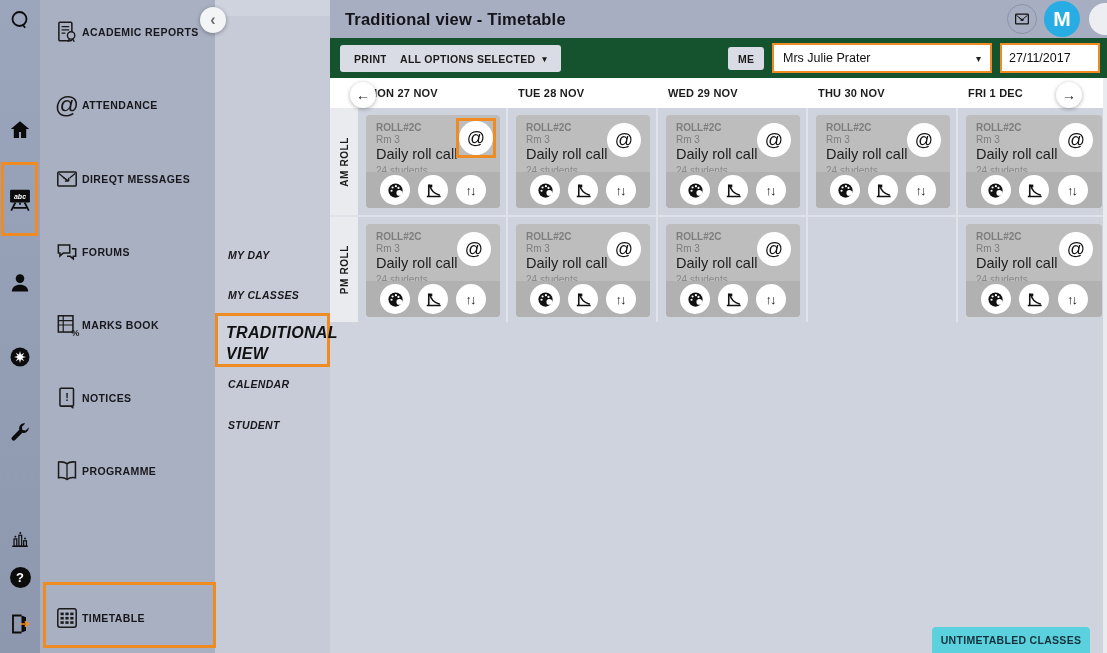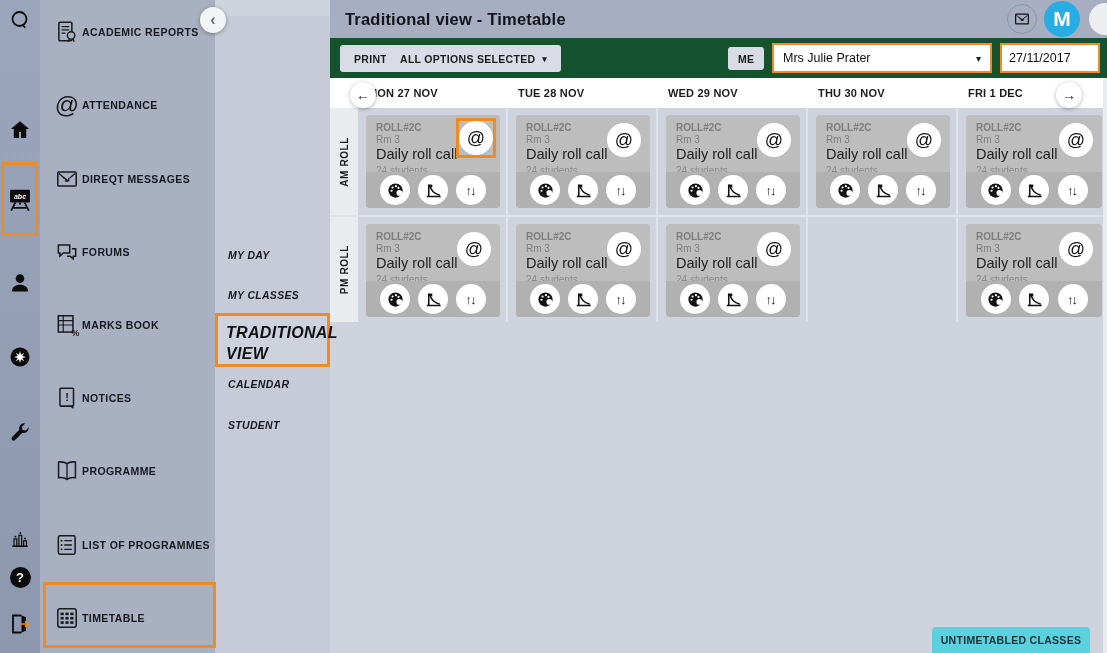--- a/index.html
+++ b/index.html
@@ -185,30 +185,20 @@
         <path d="M15.5 19.5l2.5 2" stroke="#1a1a1a" stroke-width="1.2"></path>
       </svg>
     <span class="lbl">NOTICES</span>
   </div>
   <div class="sb2-item" style="top:453px">
     <svg width="26" height="26" viewBox="0 0 24 24">
         <path d="M12 5.2C10 3.8 7 3.3 4.2 3.8v14.5c2.8-.5 5.8 0 7.8 1.5 2-1.5 5-2 7.8-1.5V3.8C17 3.3 14 3.8 12 5.2z" fill="none" stroke="#1a1a1a" stroke-width="1.4"></path>
         <path d="M12 5.2v14.6" stroke="#1a1a1a" stroke-width="1.2"></path>
       </svg>
     <span class="lbl">PROGRAMME</span>
-  </div>
-  <div class="sb2-item" style="top:527px">
-    <svg width="26" height="26" viewBox="0 0 24 24">
-        <rect x="4" y="3.5" width="15.5" height="17" rx="1.5" fill="none" stroke="#1a1a1a" stroke-width="1.4"></rect>
-        <path d="M9.5 8h7 M9.5 12h7 M9.5 16h7" stroke="#1a1a1a" stroke-width="1.3"></path>
-        <circle cx="7" cy="8" r=".9" fill="#1a1a1a"></circle>
-        <circle cx="7" cy="12" r=".9" fill="#1a1a1a"></circle>
-        <circle cx="7" cy="16" r=".9" fill="#1a1a1a"></circle>
-      </svg>
-    <span class="lbl">LIST OF PROGRAMMES</span>
   </div>
   <div class="sb2-item" style="top:600px">
     <svg width="26" height="26" viewBox="0 0 24 24">
         <rect x="3.5" y="3.5" width="17" height="17" rx="2" fill="none" stroke="#1a1a1a" stroke-width="1.4"></rect>
         <g fill="#1a1a1a">
           <rect x="6" y="7" width="3" height="2.4"></rect>
           <rect x="10.5" y="7" width="3" height="2.4"></rect>
           <rect x="15" y="7" width="3" height="2.4"></rect>
           <rect x="6" y="11" width="3" height="2.4"></rect>
           <rect x="10.5" y="11" width="3" height="2.4"></rect>

